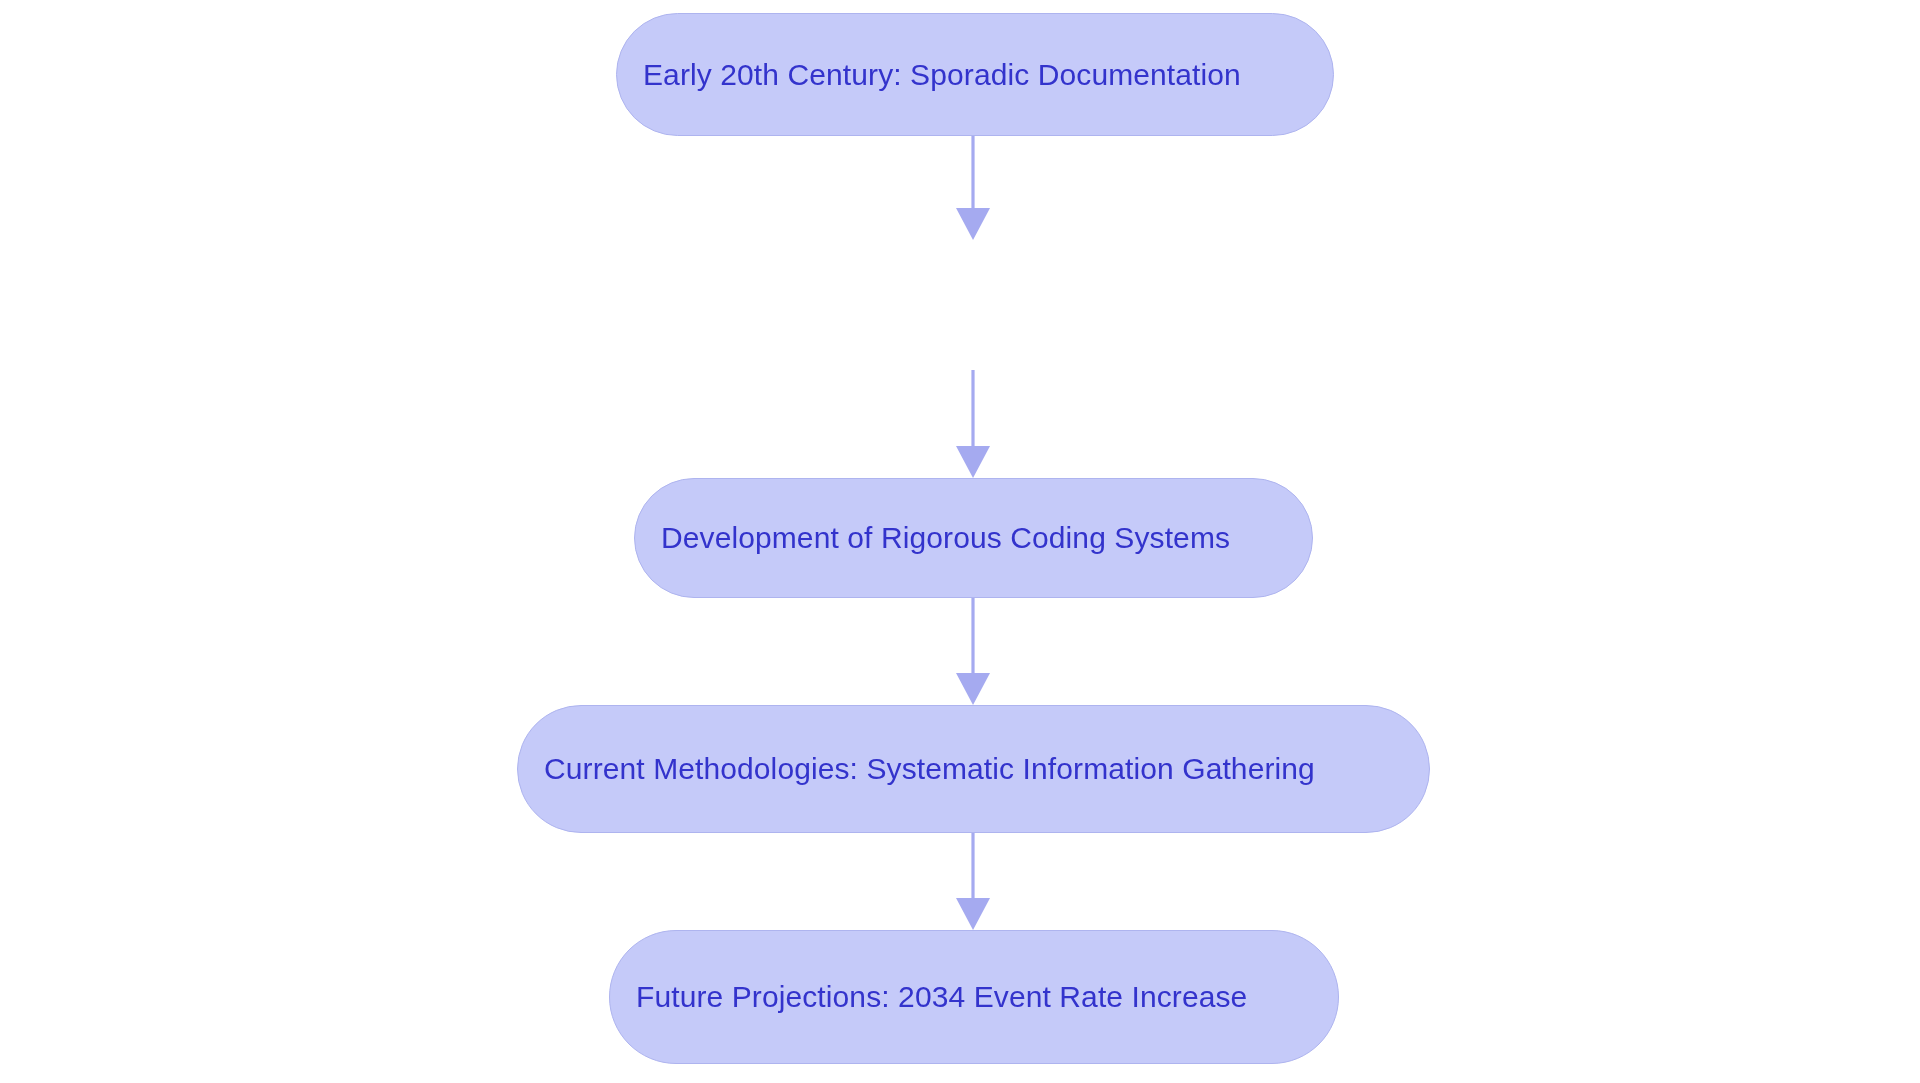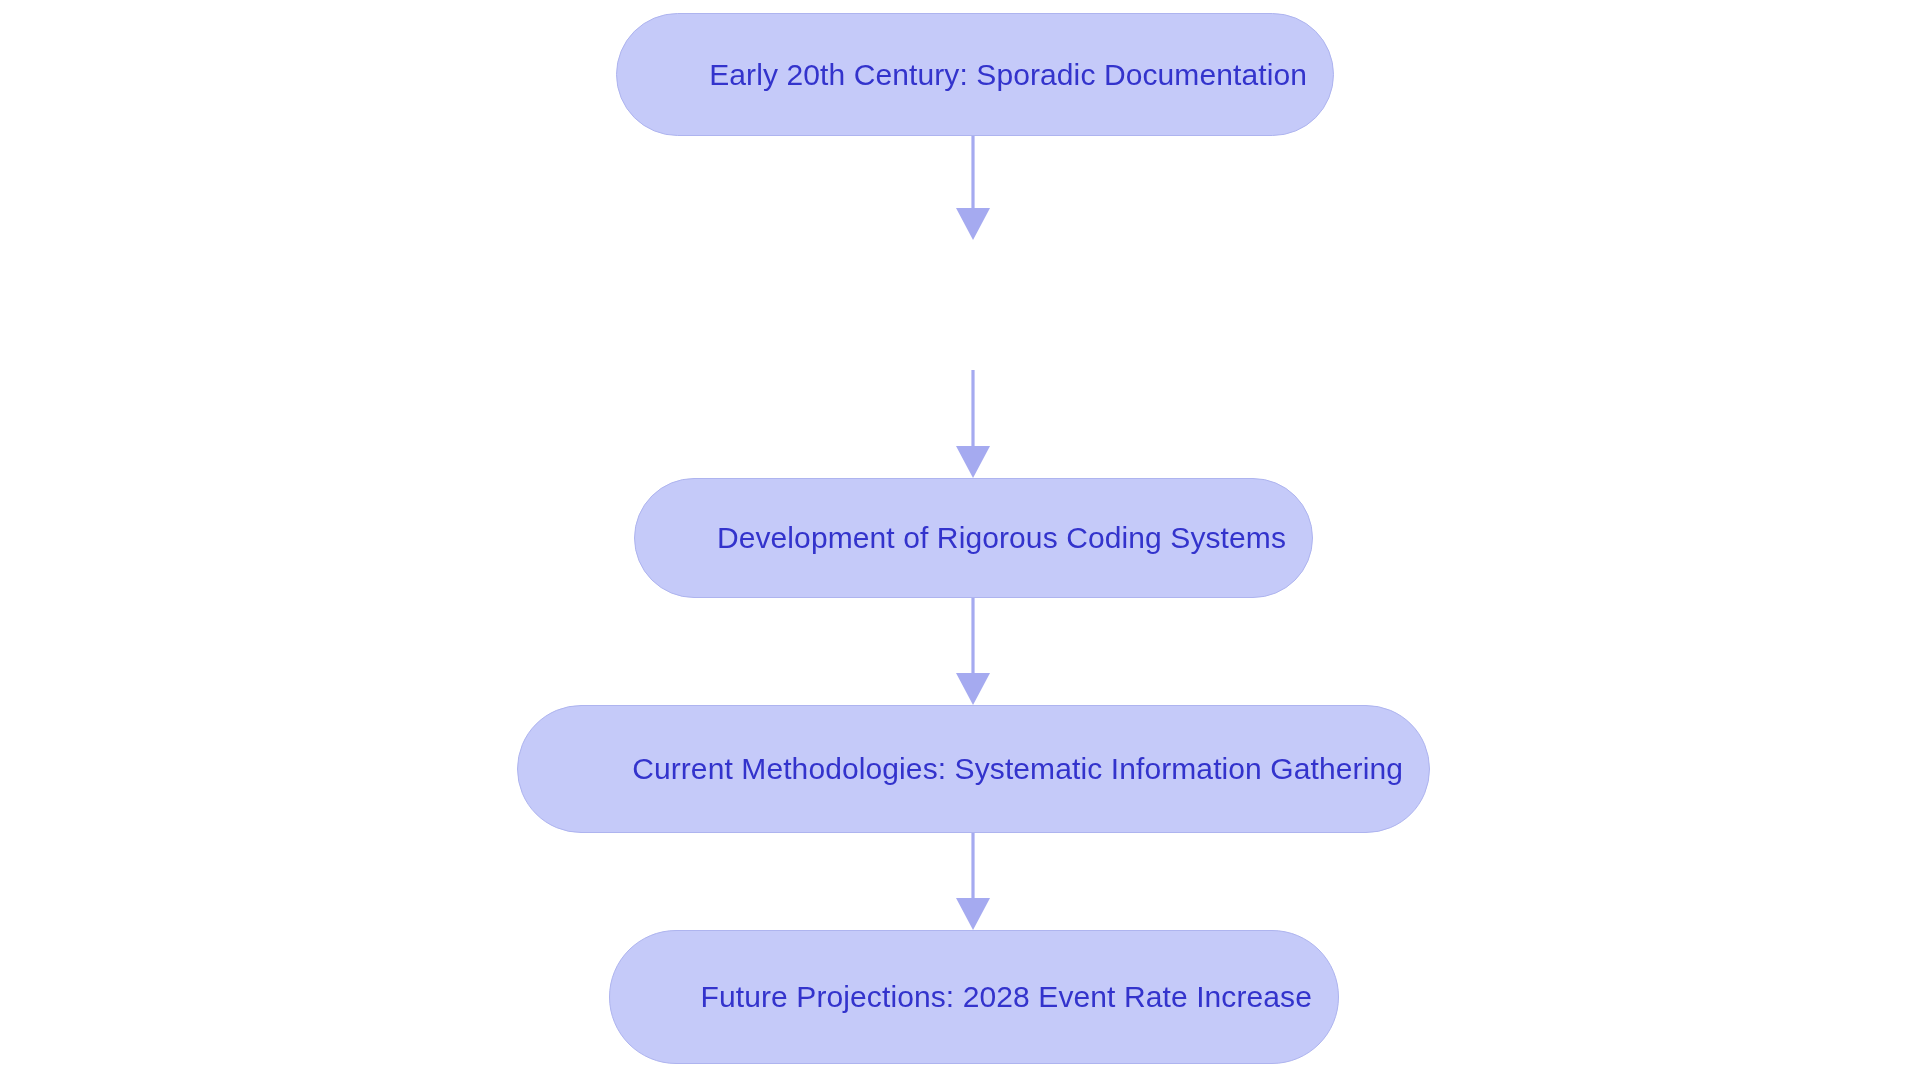--- a/index.html
+++ b/index.html
@@ -20,21 +20,21 @@
     width: 1920px;
     height: 1083px;
     background: #ffffff;
   }
 
   .flow-node {
     position: absolute;
     box-sizing: border-box;
     display: flex;
     align-items: center;
-    justify-content: flex-end;
+    justify-content: flex-start;
     background: #c5caf9;
     border: 1.6px solid #aeb4ef;
     border-radius: 999px;
     color: #3333cc;
     font-size: 30px;
     font-weight: 400;
     letter-spacing: 0.1px;
     line-height: 1.2;
     white-space: nowrap;
     -webkit-font-smoothing: antialiased;
@@ -88,16 +88,16 @@
 
   <div class="flow-node" id="node-3" style="left: 634px; top: 478px; width: 679px; height: 120px; background: rgb(197, 202, 249); border-color: rgb(174, 180, 239); color: rgb(51, 51, 204);">
     <span class="node-label">Development of Rigorous Coding Systems</span>
   </div>
 
   <div class="flow-node" id="node-4" style="left: 517px; top: 705px; width: 913px; height: 128px; background: rgb(197, 202, 249); border-color: rgb(174, 180, 239); color: rgb(51, 51, 204);">
     <span class="node-label">Current Methodologies: Systematic Information Gathering</span>
   </div>
 
   <div class="flow-node" id="node-5" style="left: 609px; top: 930px; width: 730px; height: 134px; background: rgb(197, 202, 249); border-color: rgb(174, 180, 239); color: rgb(51, 51, 204);">
-    <span class="node-label">Future Projections: 2028 Event Rate Increase</span>
+    <span class="node-label">Future Projections: 2034 Event Rate Increase</span>
   </div>
 
 </div>
 
 </body></html>

